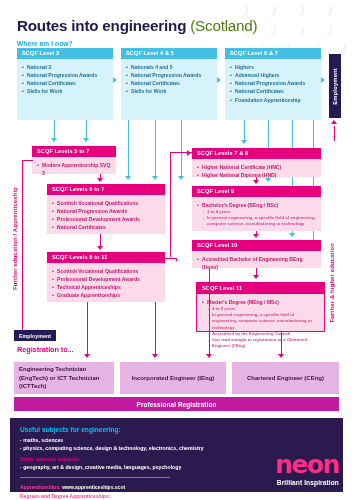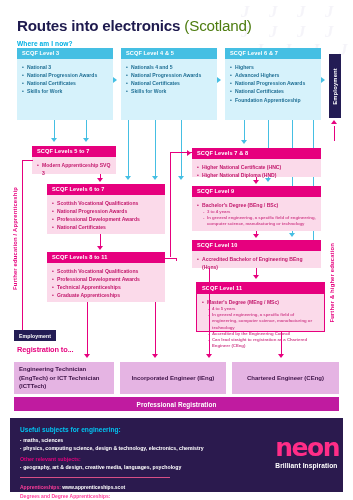--- a/index.html
+++ b/index.html
@@ -69,21 +69,21 @@
 
   
   .footer{position:absolute;left:10px;top:418px;width:333px;height:74px;background:#2b1a4e;box-sizing:border-box;padding:8px 10px;}
   .f-h{font-size:6.6px;font-weight:bold;color:#00c2f0;margin:0 0 3px 0;}
   .f-l{font-size:5.2px;font-weight:bold;color:#ffffff;line-height:1.55;margin:0;}
   .f-h2{font-size:5.3px;font-weight:bold;color:#e6007e;margin:4px 0 1px 0;}
   .f-rule{width:150px;height:1px;background:#d94f86;margin:6px 0 5px 0;}
   .f-link{font-size:5px;font-weight:bold;color:#ff3d9a;line-height:1.7;margin:0;}
   .f-link b{color:#ff3d9a;}
   .f-link i{font-style:normal;color:#ffffff;}
-  .neon{position:absolute;right:14px;top:438px;text-align:left;}
+  .neon{position:absolute;right:14px;top:455px;text-align:right;}
   .neon .word{font-size:25px;font-weight:bold;color:#ff2d87;line-height:.82;letter-spacing:-1.5px;font-family:"DejaVu Sans",sans-serif;}
   .neon .tag{font-size:6.6px;font-weight:bold;color:#ffffff;letter-spacing:.1px;margin-top:3px;}
 </style>
 </head>
 <body>
 
 <div class="page">
 
   <div class="deco">
     <span style="left:8px;top:2px;">J</span>
@@ -94,21 +94,21 @@
       <span style="left:36px;top:22px;">J</span>
       <span style="left:64px;top:22px;">J</span>
       <span style="left:92px;top:22px;">J</span>
     <span style="left:22px;top:40px;">J</span>
       <span style="left:50px;top:40px;">J</span>
       <span style="left:78px;top:40px;">J</span>
       <span style="left:106px;top:40px;">J</span>
   </div>
 
   <div class="title">
-    <span>Routes into electronics</span><span class="sub"> (Scotland)</span>
+    <span>Routes into engineering</span><span class="sub"> (Scotland)</span>
   </div>
   <div class="where">Where am I now?</div>
 
   <div class="box cyan" style="left:17px;top:48px;width:96px;height:72px;">
     <div class="hd">SCQF Level 3</div>
     <div class="bd">
         <ul>
       <li>National 3</li>
       <li>National Progression Awards</li>
       <li>National Certificates</li>

